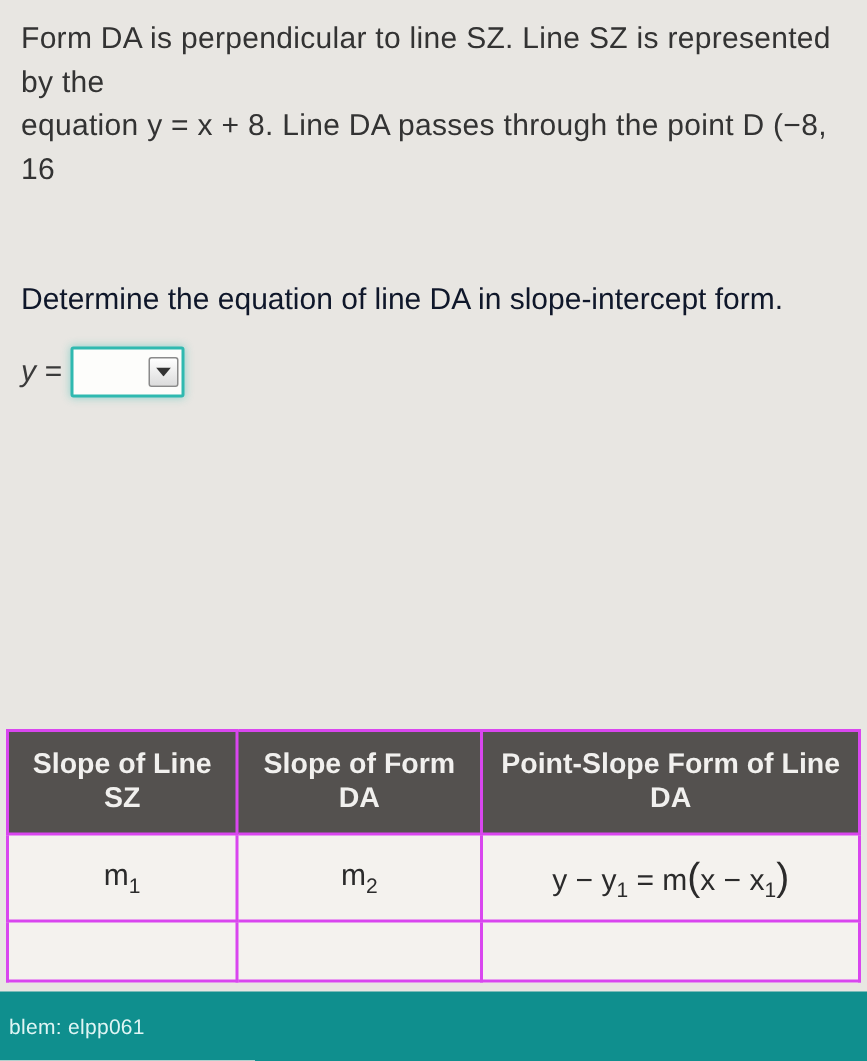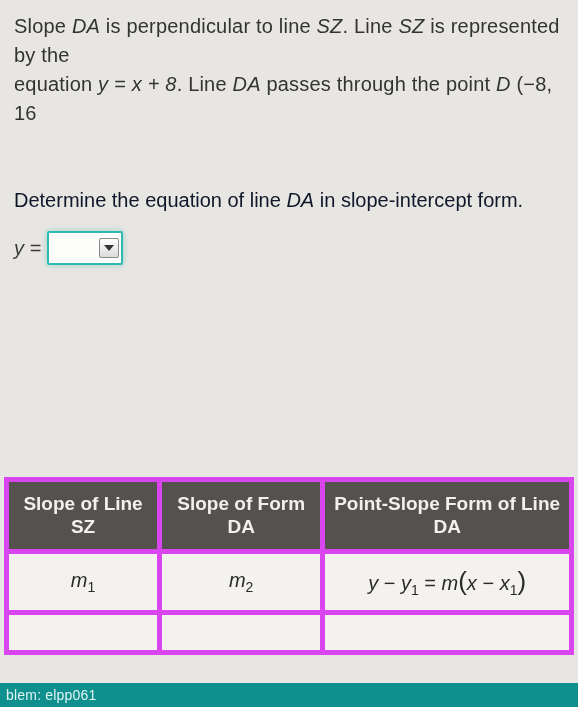--- a/index.html
+++ b/index.html
@@ -11,21 +11,21 @@
     color: #3a3a3a;
     position: relative;
     overflow: hidden;
   }
   .content {
     padding: 12px 10px 0 14px;
     font-size: 20px;
     line-height: 1.45;
   }
   .problem-text { color: #333; letter-spacing: 0.2px; }
-  .italic { font-style: italic; }
+  .italic { }
   .prompt { margin-top: 58px; color: #0f172a; }
   .answer-row {
     margin-top: 16px;
     display: flex;
     align-items: center;
     gap: 6px;
     font-size: 20px;
   }
   .yequals { font-style: italic; }
   .input-wrap {
@@ -62,59 +62,59 @@
     bottom: 52px;
     left: 0; right: 0;
     padding: 0 4px;
   }
   table {
     border-collapse: collapse;
     width: 100%;
     background: #f4f2ee;
   }
   th, td {
-    border: 5px solid #d946ef;
+    border: 2px solid #d946ef;
     text-align: center;
     vertical-align: middle;
     font-size: 20px;
     color: #2b2b2b;
   }
   th {
     background: #54514f;
     color: #f1f0ee;
     font-weight: 600;
     padding: 10px 6px;
     font-size: 19px;
     line-height: 1.25;
   }
   td { padding: 12px 6px; }
   .sub { font-size: 0.7em; vertical-align: sub; }
   tr.empty td { height: 40px; }
 
   .footer {
     position: absolute;
     bottom: 0; left: 0; right: 0;
-    height: 24px;
+    height: 46px;
     background: #0f8f8e;
     color: #dff5f4;
     font-size: 14px;
     display: flex;
     align-items: center;
     padding-left: 6px;
     gap: 22px;
     letter-spacing: 0.2px;
   }
   .footer span { white-space: nowrap; }
 </style>
 </head>
 <body>
 
 <div class="content">
   <p class="problem-text">
-    <span>Slope </span><span class="italic">DA</span><span> is perpendicular to line </span><span class="italic">SZ</span><span>. Line </span><span class="italic">SZ</span><span> is represented by the</span><br>
+    <span>Form </span><span class="italic">DA</span><span> is perpendicular to line </span><span class="italic">SZ</span><span>. Line </span><span class="italic">SZ</span><span> is represented by the</span><br>
     <span>equation </span><span class="italic">y = x + 8</span><span>. Line </span><span class="italic">DA</span><span> passes through the point </span><span class="italic">D</span><span> (−8, 16</span>
   </p>
 
   <p class="prompt">
     <span>Determine the equation of line </span><span class="italic">DA</span><span> in slope-intercept form.</span>
   </p>
 
   <div class="answer-row">
     <span class="yequals">y =</span>
     <span class="input-wrap">

